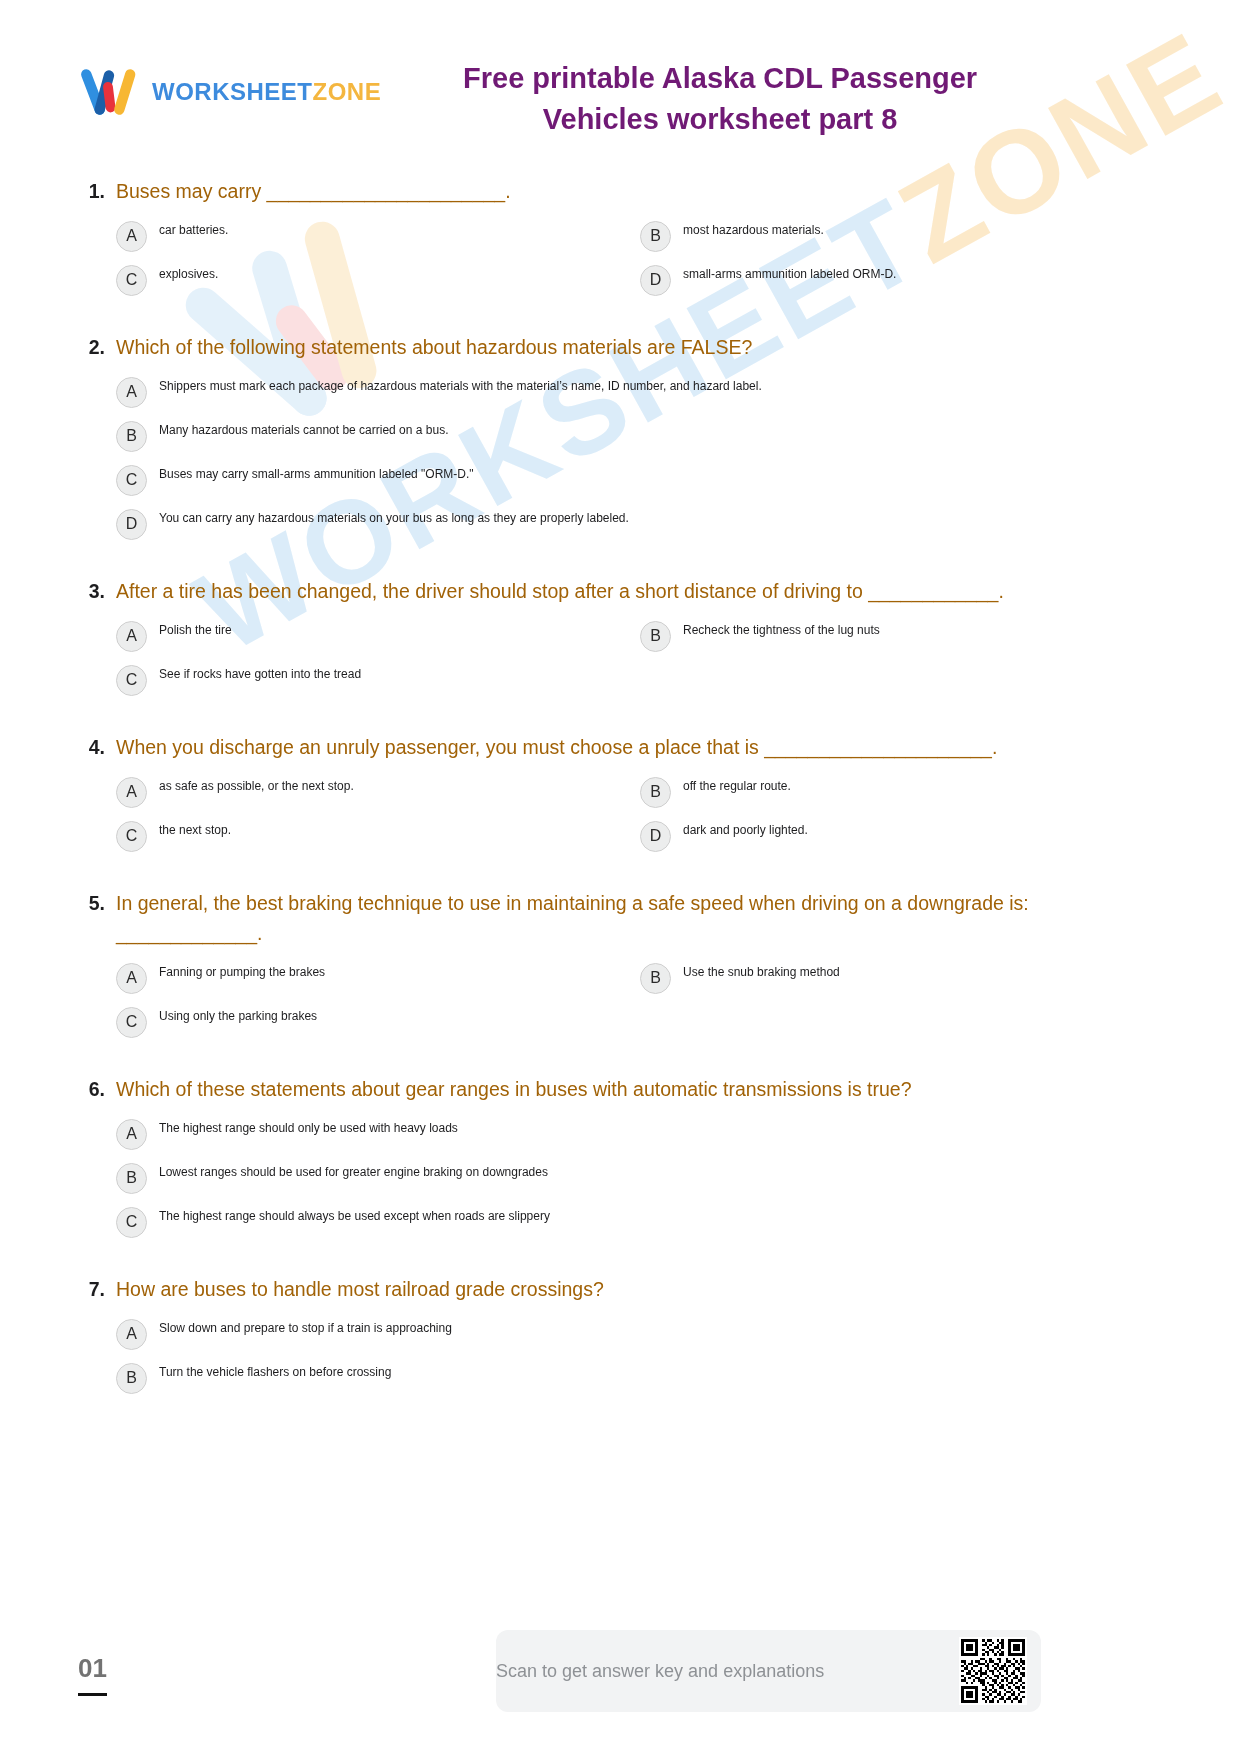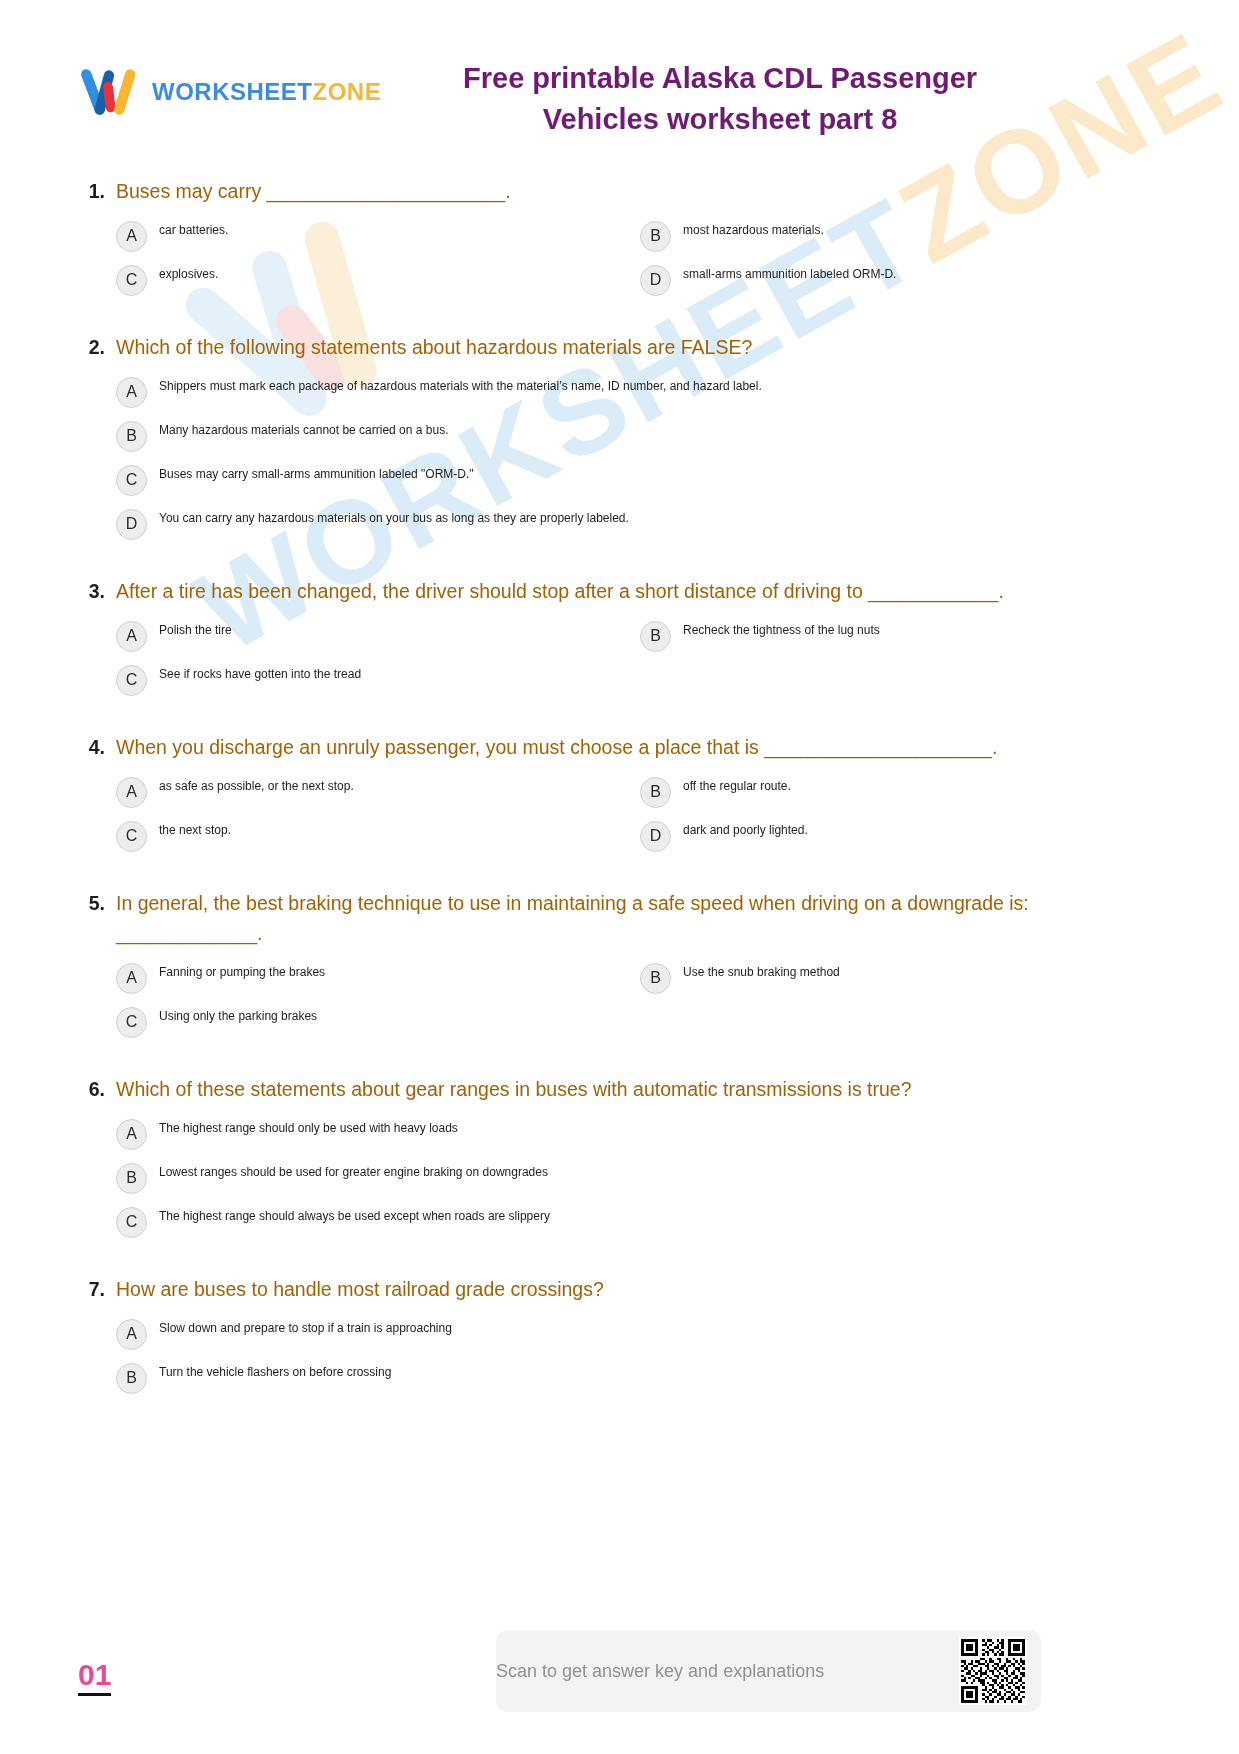--- a/index.html
+++ b/index.html
@@ -164,25 +164,25 @@
     left: 0;
     bottom: 0;
     width: 1239px;
     height: 210px;
     z-index: 2;
   }
   .page-num {
     position: absolute;
     left: 78px;
     bottom: 58px;
-    font-size: 30px;
+    font-size: 26px;
     font-weight: 700;
-    color: #ec4899;
+    color: #737373;
     border-bottom: 3px solid #111;
-    padding-bottom: 3px;
+    padding-bottom: 12px;
     line-height: 1;
   }
   .scan-box {
     position: absolute;
     right: 198px;
     bottom: 42px;
     width: 545px;
     height: 82px;
     background: #f2f3f4;
     border-radius: 12px;

